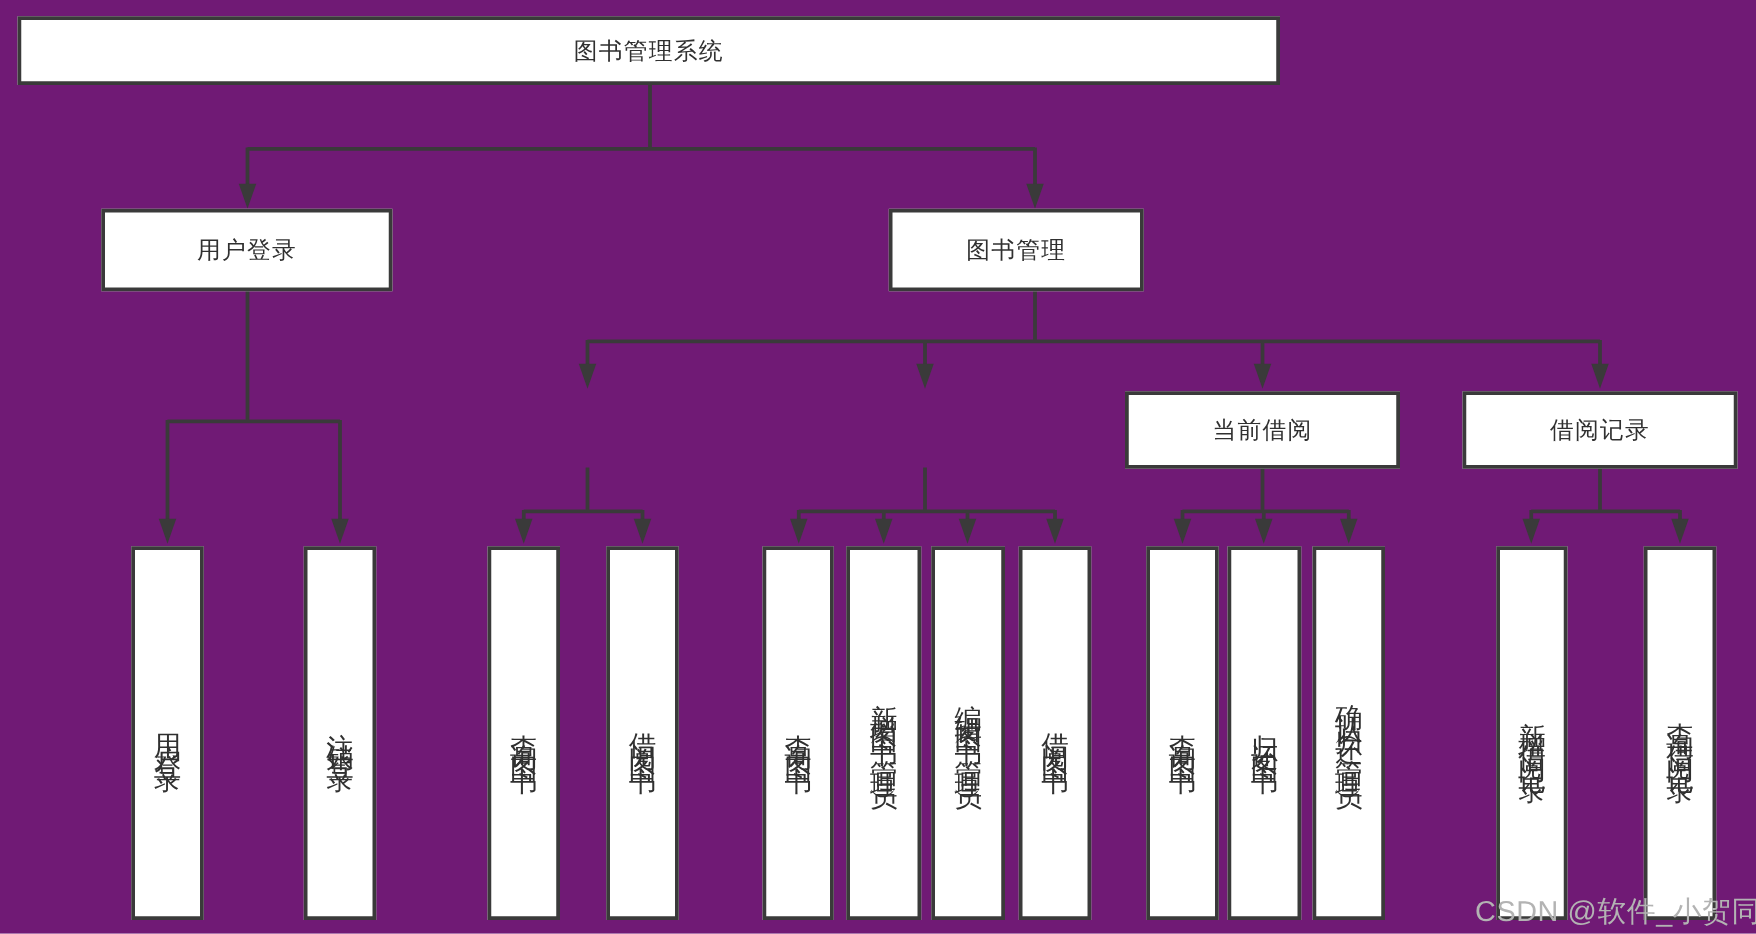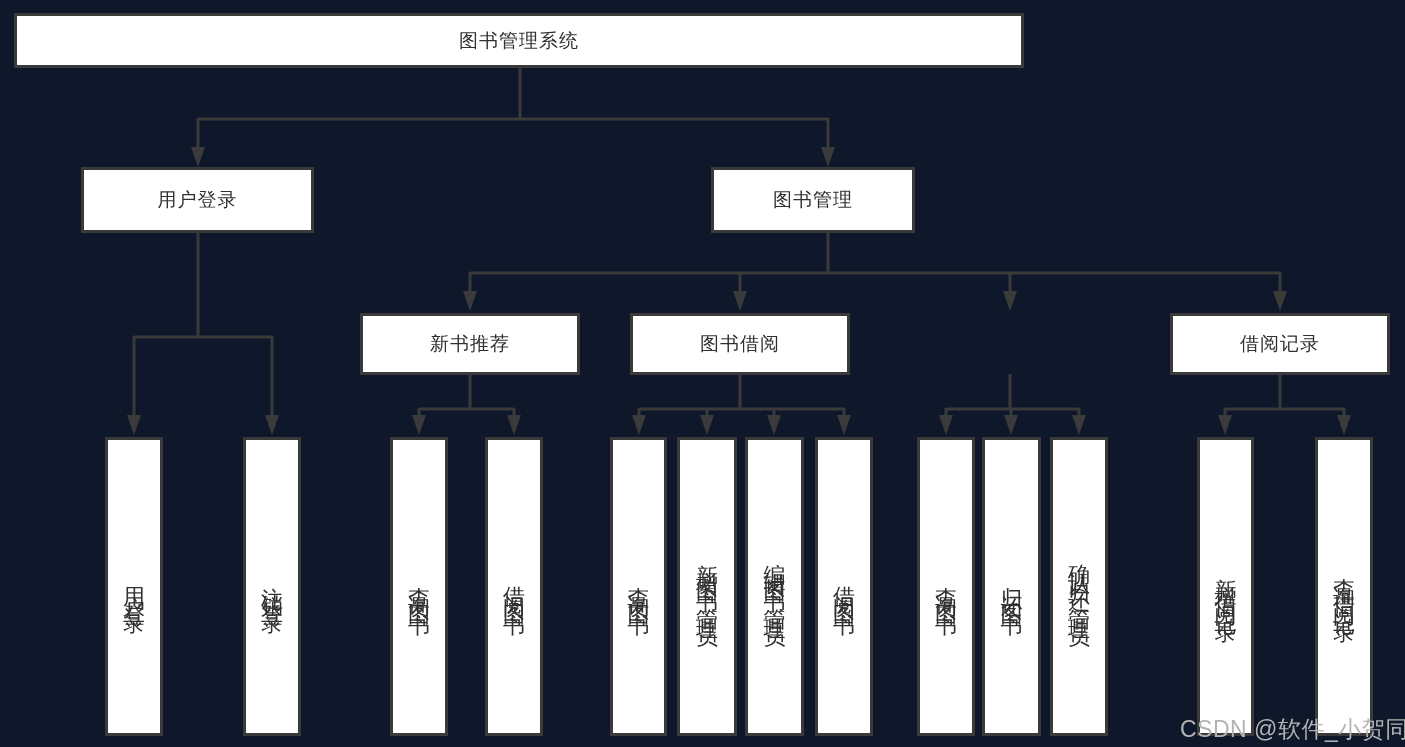--- a/index.html
+++ b/index.html
@@ -9,21 +9,21 @@
     background: #ffffff;
     width: 1405px;
     height: 747px;
     overflow: hidden;
     font-family: "Liberation Sans", "DejaVu Sans", sans-serif;
   }
   .stage {
     position: relative;
     width: 1405px;
     height: 747px;
-    background: #0f172a;
+    background: #701a75;
   }
   svg.wires {
     position: absolute;
     left: 0; top: 0;
     width: 1405px;
     height: 747px;
     pointer-events: none;
   }
   svg.wires path {
     fill: none;
@@ -99,25 +99,22 @@
     <span>图书管理系统</span>
   </div>
 
   <div class="box hbox" style="left:81px;top:167px;width:233px;height:66px">
     <span>用户登录</span>
   </div>
   <div class="box hbox" style="left:711px;top:167px;width:204px;height:66px">
     <span>图书管理</span>
   </div>
 
-  <div class="box hbox" style="left:360px;top:313px;width:220px;height:62px">
-    <span>新书推荐</span>
-  </div>
-  <div class="box hbox" style="left:630px;top:313px;width:220px;height:62px">
-    <span>图书借阅</span>
+  <div class="box hbox" style="left:900px;top:313px;width:220px;height:62px">
+    <span>当前借阅</span>
   </div>
   <div class="box hbox" style="left:1170px;top:313px;width:220px;height:62px">
     <span>借阅记录</span>
   </div>
 
   <div class="box vbox" style="left:105px;top:437px;width:58px;height:299px">
     <span>用户登录</span>
   </div>
   <div class="box vbox" style="left:243px;top:437px;width:58px;height:299px">
     <span>注销登录</span>

